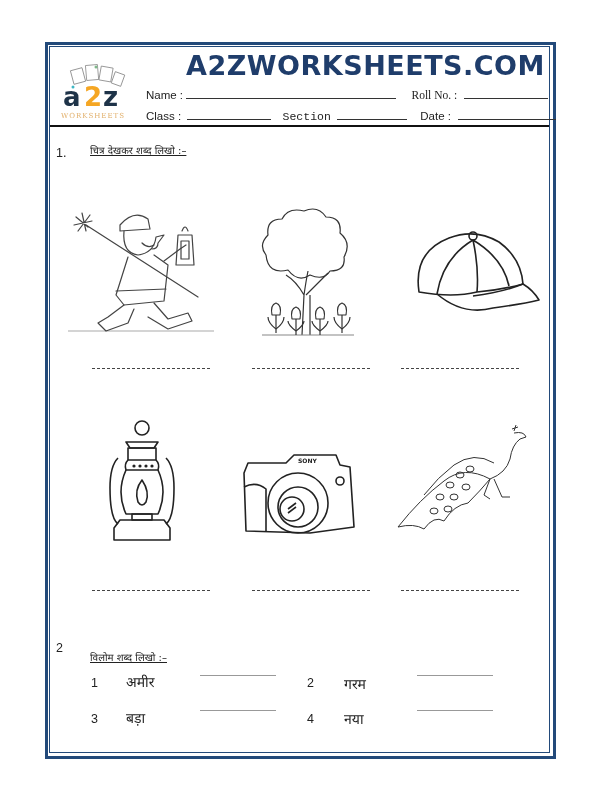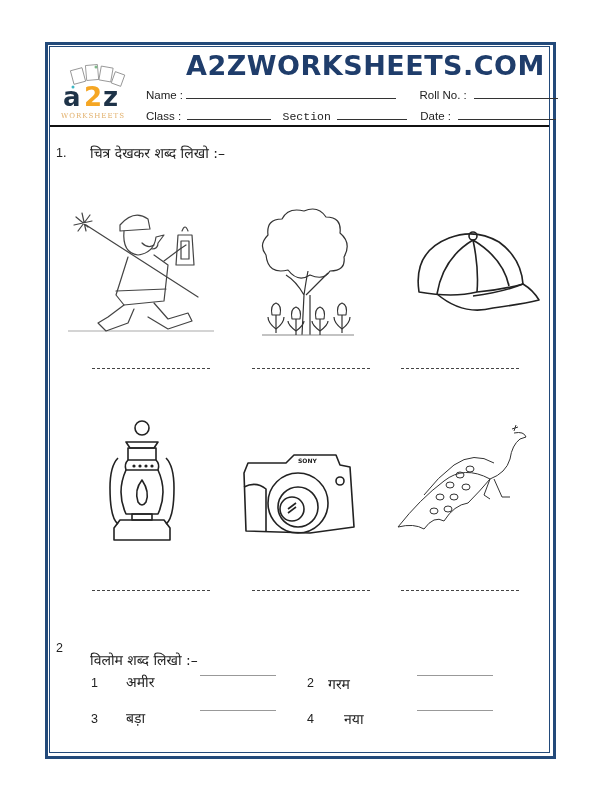--- a/index.html
+++ b/index.html
@@ -5,21 +5,21 @@
   html, body { margin:0; padding:0; background:#ffffff; }
   body { width:600px; height:800px; position:relative; overflow:hidden; font-family:"Liberation Sans", "DejaVu Sans", sans-serif; color:#222; }
   .frame-outer { position:absolute; left:45px; top:42px; width:505px; height:711px; border:3px solid #234a7a; box-sizing:content-box; }
   .frame-inner { position:absolute; left:49px; top:46px; width:499px; height:705px; border:1px solid #234a7a; }
   .header-sep { position:absolute; left:50px; top:125px; width:499px; height:2px; background:#111; }
   .site-title { position:absolute; left:186px; top:50px; font-size:27px; font-weight:bold; color:#1f3d6b; letter-spacing:0.5px; font-family:"DejaVu Sans", sans-serif; }
   .logo { position:absolute; left:58px; top:63px; width:78px; height:58px; }
   .field-row { position:absolute; font-size:11.5px; color:#222; white-space:nowrap; }
   .uline { display:inline-block; border-bottom:1px solid #333; height:11px; vertical-align:baseline; }
   .q-num { position:absolute; font-size:12.5px; }
-  .q-text { position:absolute; font-size:14px; font-family:"DejaVu Sans", sans-serif; }
+  .q-text { position:absolute; font-size:10px; font-family:"DejaVu Sans", sans-serif;text-decoration:underline; }
   .pic { position:absolute; }
   .dash { position:absolute; height:0; border-top:1.5px dashed #444; width:118px; }
   .ant-num { position:absolute; font-size:12.5px; }
   .ant-word { position:absolute; font-size:14px; font-family:"DejaVu Sans", sans-serif; }
   .ant-line { position:absolute; height:0; border-top:1px solid #999; width:76px; }
 </style>
 </head>
 <body>
 
 <div class="frame-outer"></div>
@@ -41,21 +41,21 @@
     <text x="45" y="43" font-family="DejaVu Sans, sans-serif" font-weight="bold" font-size="26" fill="#1e3348">z</text>
     <text x="3" y="55" font-family="DejaVu Serif, serif" font-size="7" fill="#e2b06b" letter-spacing="1">WORKSHEETS</text>
   </svg>
 </div>
 
 <div class="site-title">A2ZWORKSHEETS.COM</div>
 
 <div class="field-row" style="left:146px; top:87px;">
   <span>Name :</span>
   <span class="uline" style="width:210px;"></span>
-  <span style="margin-left:20px;">Roll No. :</span>
+  <span style="margin-left:12px;font-family:Liberation Serif, serif;">Roll No. :</span>
   <span class="uline" style="width:84px; margin-left:4px;"></span>
 </div>
 
 <div class="field-row" style="left:146px; top:108px;">
   <span>Class :</span>
   <span class="uline" style="width:84px; margin-left:3px;"></span>
   <span style="margin-left:8px;font-family:Liberation Mono, monospace;">Section</span>
   <span class="uline" style="width:70px; margin-left:3px;"></span>
   <span style="margin-left:10px;text-align:right;">Date :</span>
   <span class="uline" style="width:98px; margin-left:4px;"></span>
@@ -185,21 +185,21 @@
 <div class="dash" style="left:401px; top:590px;"></div>
 
 <div class="q-num" style="left:56px; top:641px;">2</div>
 <div class="q-text" style="left:90px; top:650px;">विलोम शब्द लिखो :–</div>
 
 <div class="ant-num" style="left:91px; top:676px;">1</div>
 <div class="ant-word" style="left:126px; top:672px;text-align:center;">अमीर</div>
 <div class="ant-line" style="left:200px; top:675px;"></div>
 
 <div class="ant-num" style="left:307px; top:676px;">2</div>
-<div class="ant-word" style="left:328px; top:674px;">गरम</div>
+<div class="ant-word" style="left:344px; top:674px;">गरम</div>
 <div class="ant-line" style="left:417px; top:675px;"></div>
 
 <div class="ant-num" style="left:91px; top:712px;">3</div>
 <div class="ant-word" style="left:126px; top:708px;">बड़ा</div>
 <div class="ant-line" style="left:200px; top:710px;"></div>
 
 <div class="ant-num" style="left:307px; top:712px;">4</div>
 <div class="ant-word" style="left:344px; top:709px;">नया</div>
 <div class="ant-line" style="left:417px; top:710px;"></div>
 

